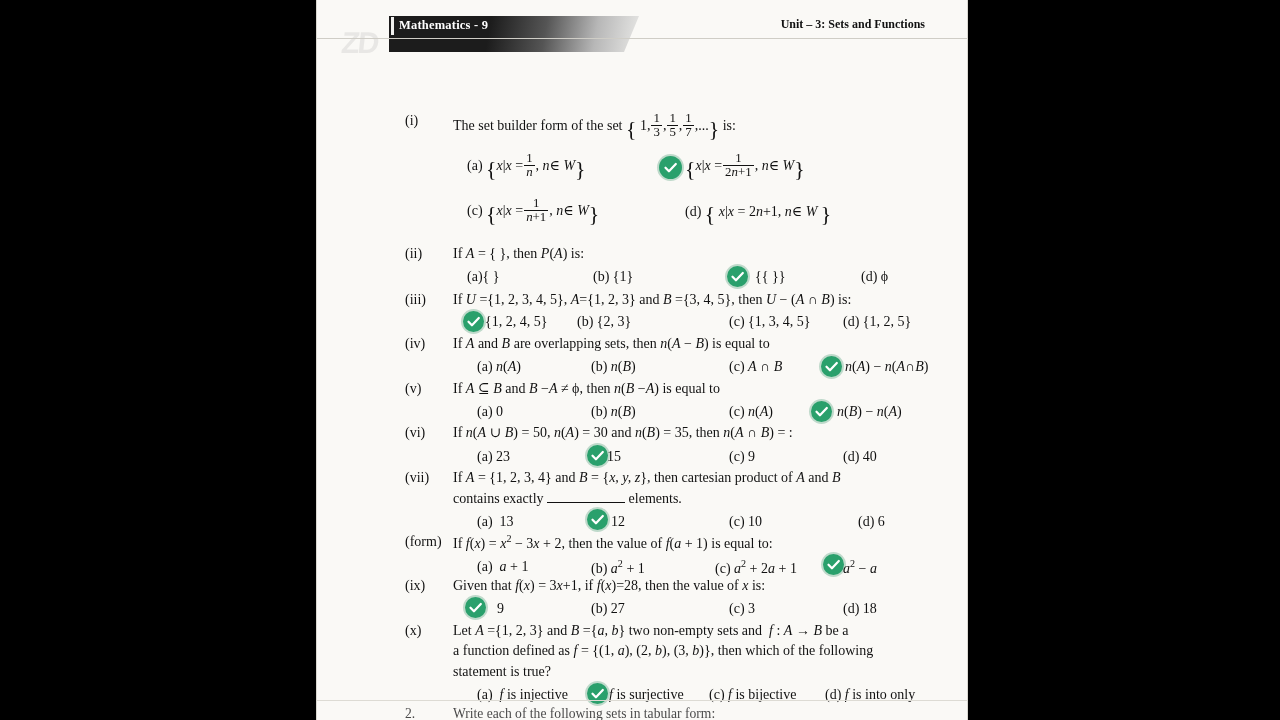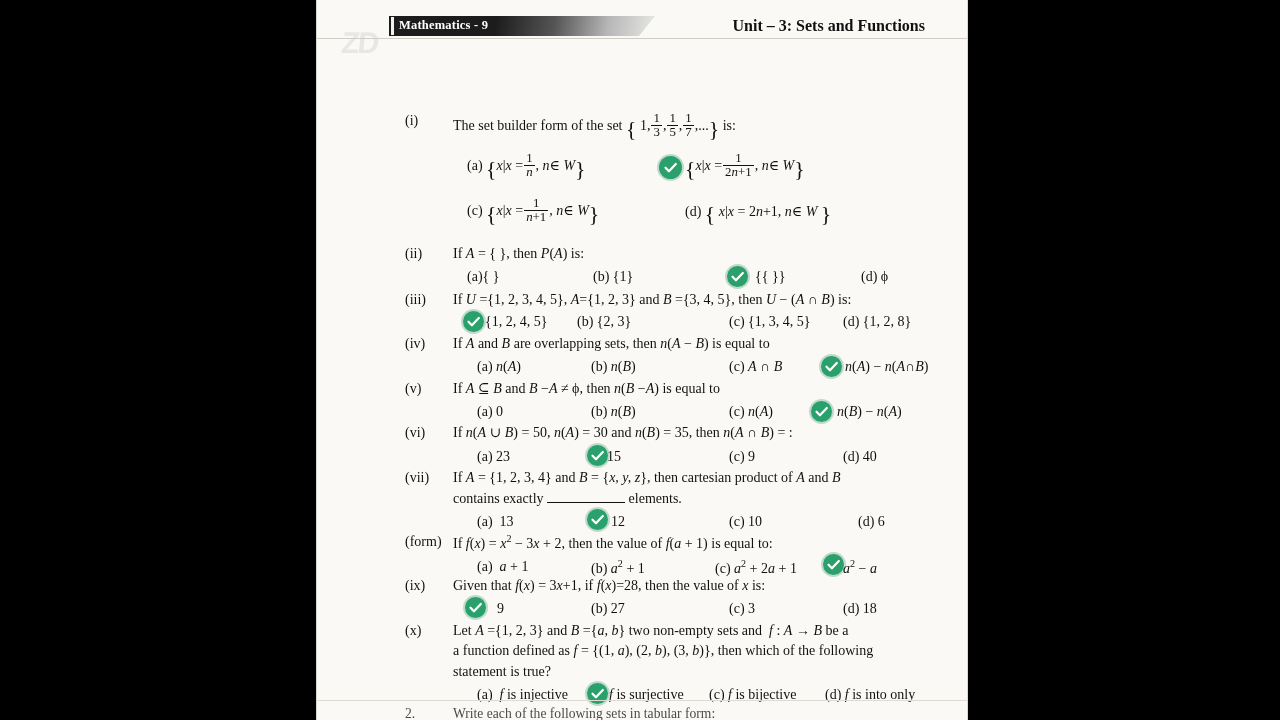--- a/index.html
+++ b/index.html
@@ -22,32 +22,31 @@
   .watermark{
     position:absolute;left:24px;top:26px;width:90px;height:44px;
     opacity:.10;color:#555;font-size:30px;font-weight:bold;letter-spacing:-2px;
     font-family:"Liberation Sans",sans-serif;
     transform:skewX(-6deg);
   }
 
   
   .hdr{position:absolute;left:0;top:16px;width:650px;height:22px;}
   .hdr-left{
-    position:absolute;left:72px;top:0;height:20px;width:250px;
+    position:absolute;left:72px;top:0;height:36px;width:250px;
     background:linear-gradient(100deg,#1c1c1c 0%,#1c1c1c 40%,#555 62%,#b7b7b7 82%,#e8e8e6 100%);
     clip-path:polygon(0 0,100% 0,94% 100%,0% 100%);
-    padding-left:16px;
   }
   .hdr-left span{
     position:absolute;left:10px;top:2px;color:#fff;font-size:12.5px;font-weight:bold;
     letter-spacing:.2px;
   }
   .hdr-left .tick{position:absolute;left:2px;top:1px;width:3px;height:18px;background:#f2f2f0;}
   .hdr-right{
-    position:absolute;right:42px;top:1px;font-size:16px;font-weight:bold;color:#111;
+    position:absolute;right:42px;top:1px;font-size:12px;font-weight:bold;color:#111;
   }
   .hdr-rule{position:absolute;left:0;top:38px;width:650px;height:1px;background:#cfcdc6;}
 
   
   .badge-wrap{position:absolute;left:0;top:50px;width:650px;height:30px;}
   .badge{
     position:absolute;left:50%;transform:translateX(-50%);top:0;
     height:28px;display:flex;align-items:center;
   }
   .cap{width:22px;height:26px;background:#1a1a1a;}
@@ -175,21 +174,21 @@
     <div class="sec" style="top:311px;height:24px;">
       <div class="opts">
         <div class="chk sm" style="left:10px;top:0;">
           <svg viewBox="0 0 24 24">
                 <path d="M4 12.5l5.5 5.5L20.5 6.5" fill="none" stroke="#fff" stroke-width="3.6" stroke-linecap="round" stroke-linejoin="round"></path>
               </svg>
         </div>
         <div class="opt" style="left:32px;top:2px;"><span>{1, 2, 4, 5}</span></div>
         <div class="opt" style="left:124px;top:2px;"><span>(b)</span> <span>{2, 3}</span></div>
         <div class="opt" style="left:276px;top:2px;"><span>(c)</span> <span>{1, 3, 4, 5}</span></div>
-        <div class="opt" style="left:390px;top:2px;"><span>(d)</span> <span>{1, 2, 8}</span></div>
+        <div class="opt" style="left:390px;top:2px;"><span>(d)</span> <span>{1, 2, 5}</span></div>
       </div>
     </div>
 
     <div class="sec" style="top:335px;">
       <div class="rn">(iv)</div>
       <div class="stem">
         If <i>A</i> and <i>B</i> are overlapping sets, then <i>n</i>(<i>A</i> − <i>B</i>) is equal to
       </div>
     </div>
     <div class="sec" style="top:356px;height:24px;">

